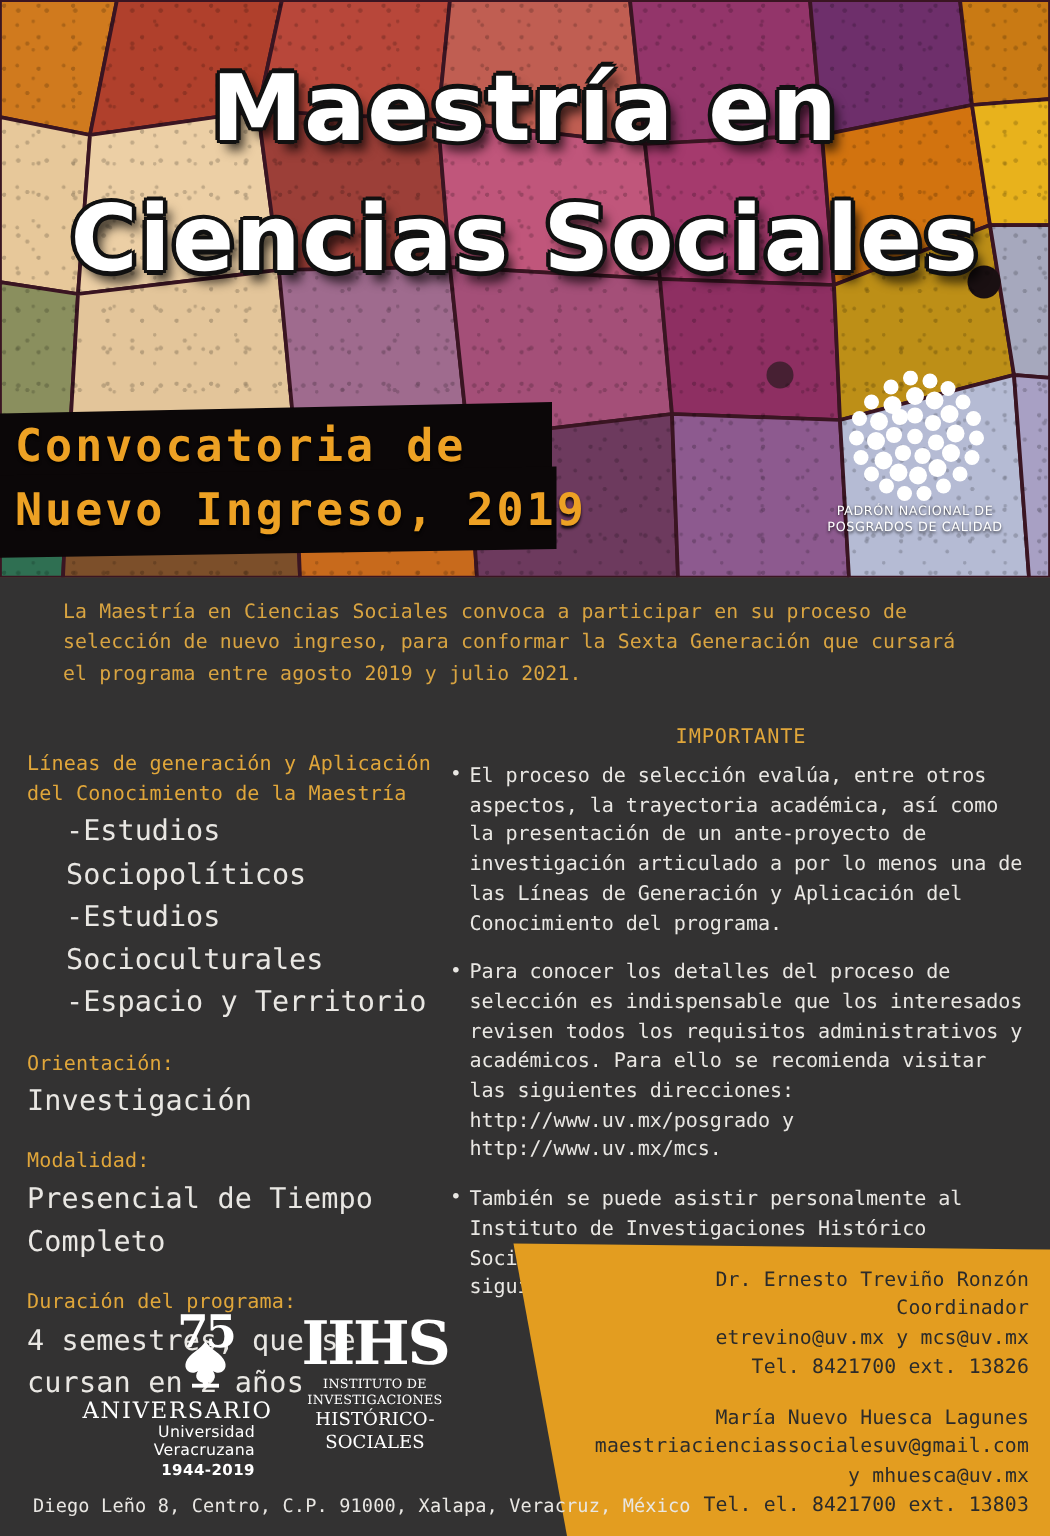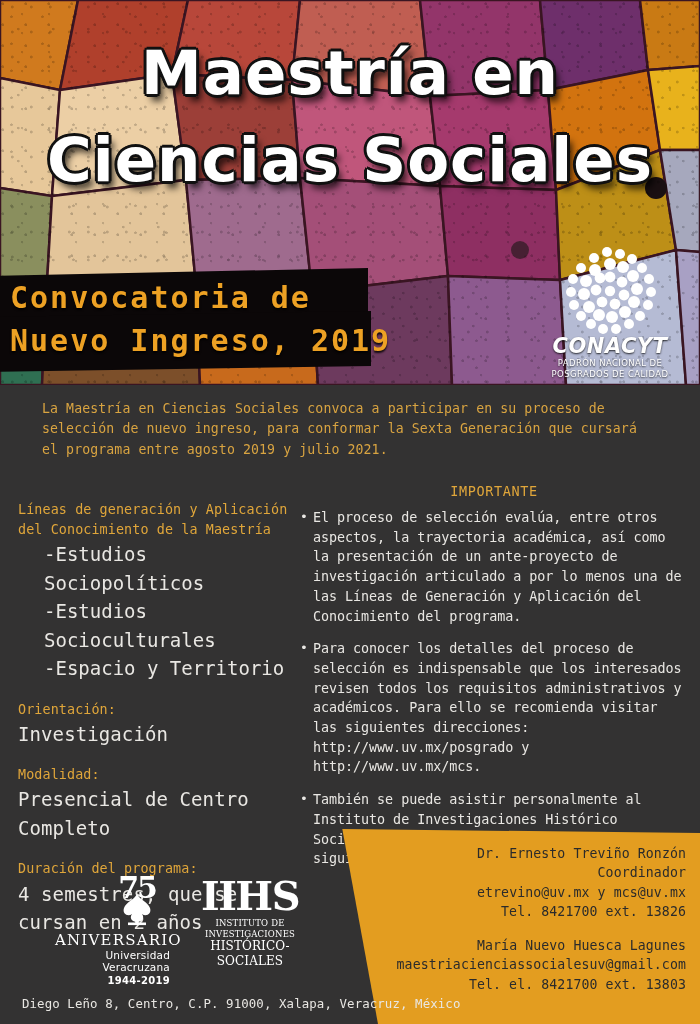--- a/index.html
+++ b/index.html
@@ -398,21 +398,20 @@
           <circle cx="40" cy="82" r="5"></circle>
             <circle cx="28" cy="77" r="5"></circle>
           <circle cx="18" cy="69" r="5"></circle>
             <circle cx="11" cy="58" r="5"></circle>
           <circle cx="8" cy="45" r="5"></circle>
             <circle cx="10" cy="32" r="5"></circle>
           <circle cx="18" cy="21" r="5"></circle>
             <circle cx="31" cy="11" r="5"></circle>
         </g>
       </svg>
-      <div class="conacyt-word">CONACYT</div>
       <div class="conacyt-sub">PADRÓN NACIONAL DE</div>
       <div class="conacyt-sub">POSGRADOS DE CALIDAD</div>
     </div>
   </div>
 
   <div class="body-area">
 
     <div class="intro">La Maestría en Ciencias Sociales convoca a participar en su proceso de selección de nuevo ingreso, para conformar la Sexta Generación que cursará el programa entre agosto 2019 y julio 2021.</div>
 
     <div class="col-left">
@@ -420,21 +419,21 @@
       <ul class="lga-list">
         <li>-Estudios Sociopolíticos</li>
         <li>-Estudios Socioculturales</li>
         <li>-Espacio y Territorio</li>
       </ul>
       <div class="gap"></div>
       <div class="lbl">Orientación:</div>
       <div class="val">Investigación</div>
       <div class="gap"></div>
       <div class="lbl">Modalidad:</div>
-      <div class="val">Presencial de Centro Completo</div>
+      <div class="val">Presencial de Tiempo Completo</div>
       <div class="gap"></div>
       <div class="lbl">Duración del programa:</div>
       <div class="val">4 semestres, que se cursan en 2 años</div>
     </div>
 
     <div class="col-right">
       <div class="important-head">IMPORTANTE</div>
       <ul class="bullets">
         <li>El proceso de selección evalúa, entre otros aspectos, la trayectoria académica, así como la presentación de un ante-proyecto de investigación articulado a por lo menos una de las Líneas de Generación y Aplicación del Conocimiento del programa.</li>
         <li>Para conocer los detalles del proceso de selección es indispensable que los interesados revisen todos los requisitos administrativos y académicos. Para ello se recomienda visitar las siguientes direcciones: http://www.uv.mx/posgrado y http://www.uv.mx/mcs.</li>
@@ -447,20 +446,21 @@
     <div class="contact">
       <div class="blk1">
         <div>Dr. Ernesto Treviño Ronzón</div>
         <div>Coordinador</div>
         <div>etrevino@uv.mx y mcs@uv.mx</div>
         <div>Tel. 8421700 ext. 13826</div>
       </div>
       <div class="blk2">
         <div>María Nuevo Huesca Lagunes</div>
         <div>maestriacienciassocialesuv@gmail.com</div>
+        <div>y mhuesca@uv.mx</div>
         <div>Tel. el. 8421700 ext. 13803</div>
       </div>
     </div>
   </div>
 
   <div class="logos">
     <div class="logo-uv">
       <svg width="66" height="54" viewBox="0 0 66 54">
         <text x="33" y="26" text-anchor="middle" fill="#ffffff" font-family="DejaVu Serif, Liberation Serif, serif" font-size="30" font-weight="bold" letter-spacing="-2">75</text>
         <path d="M33 22 C30 28 22 30 20 36 C18 42 24 45 28 42 C25 46 28 50 33 50

